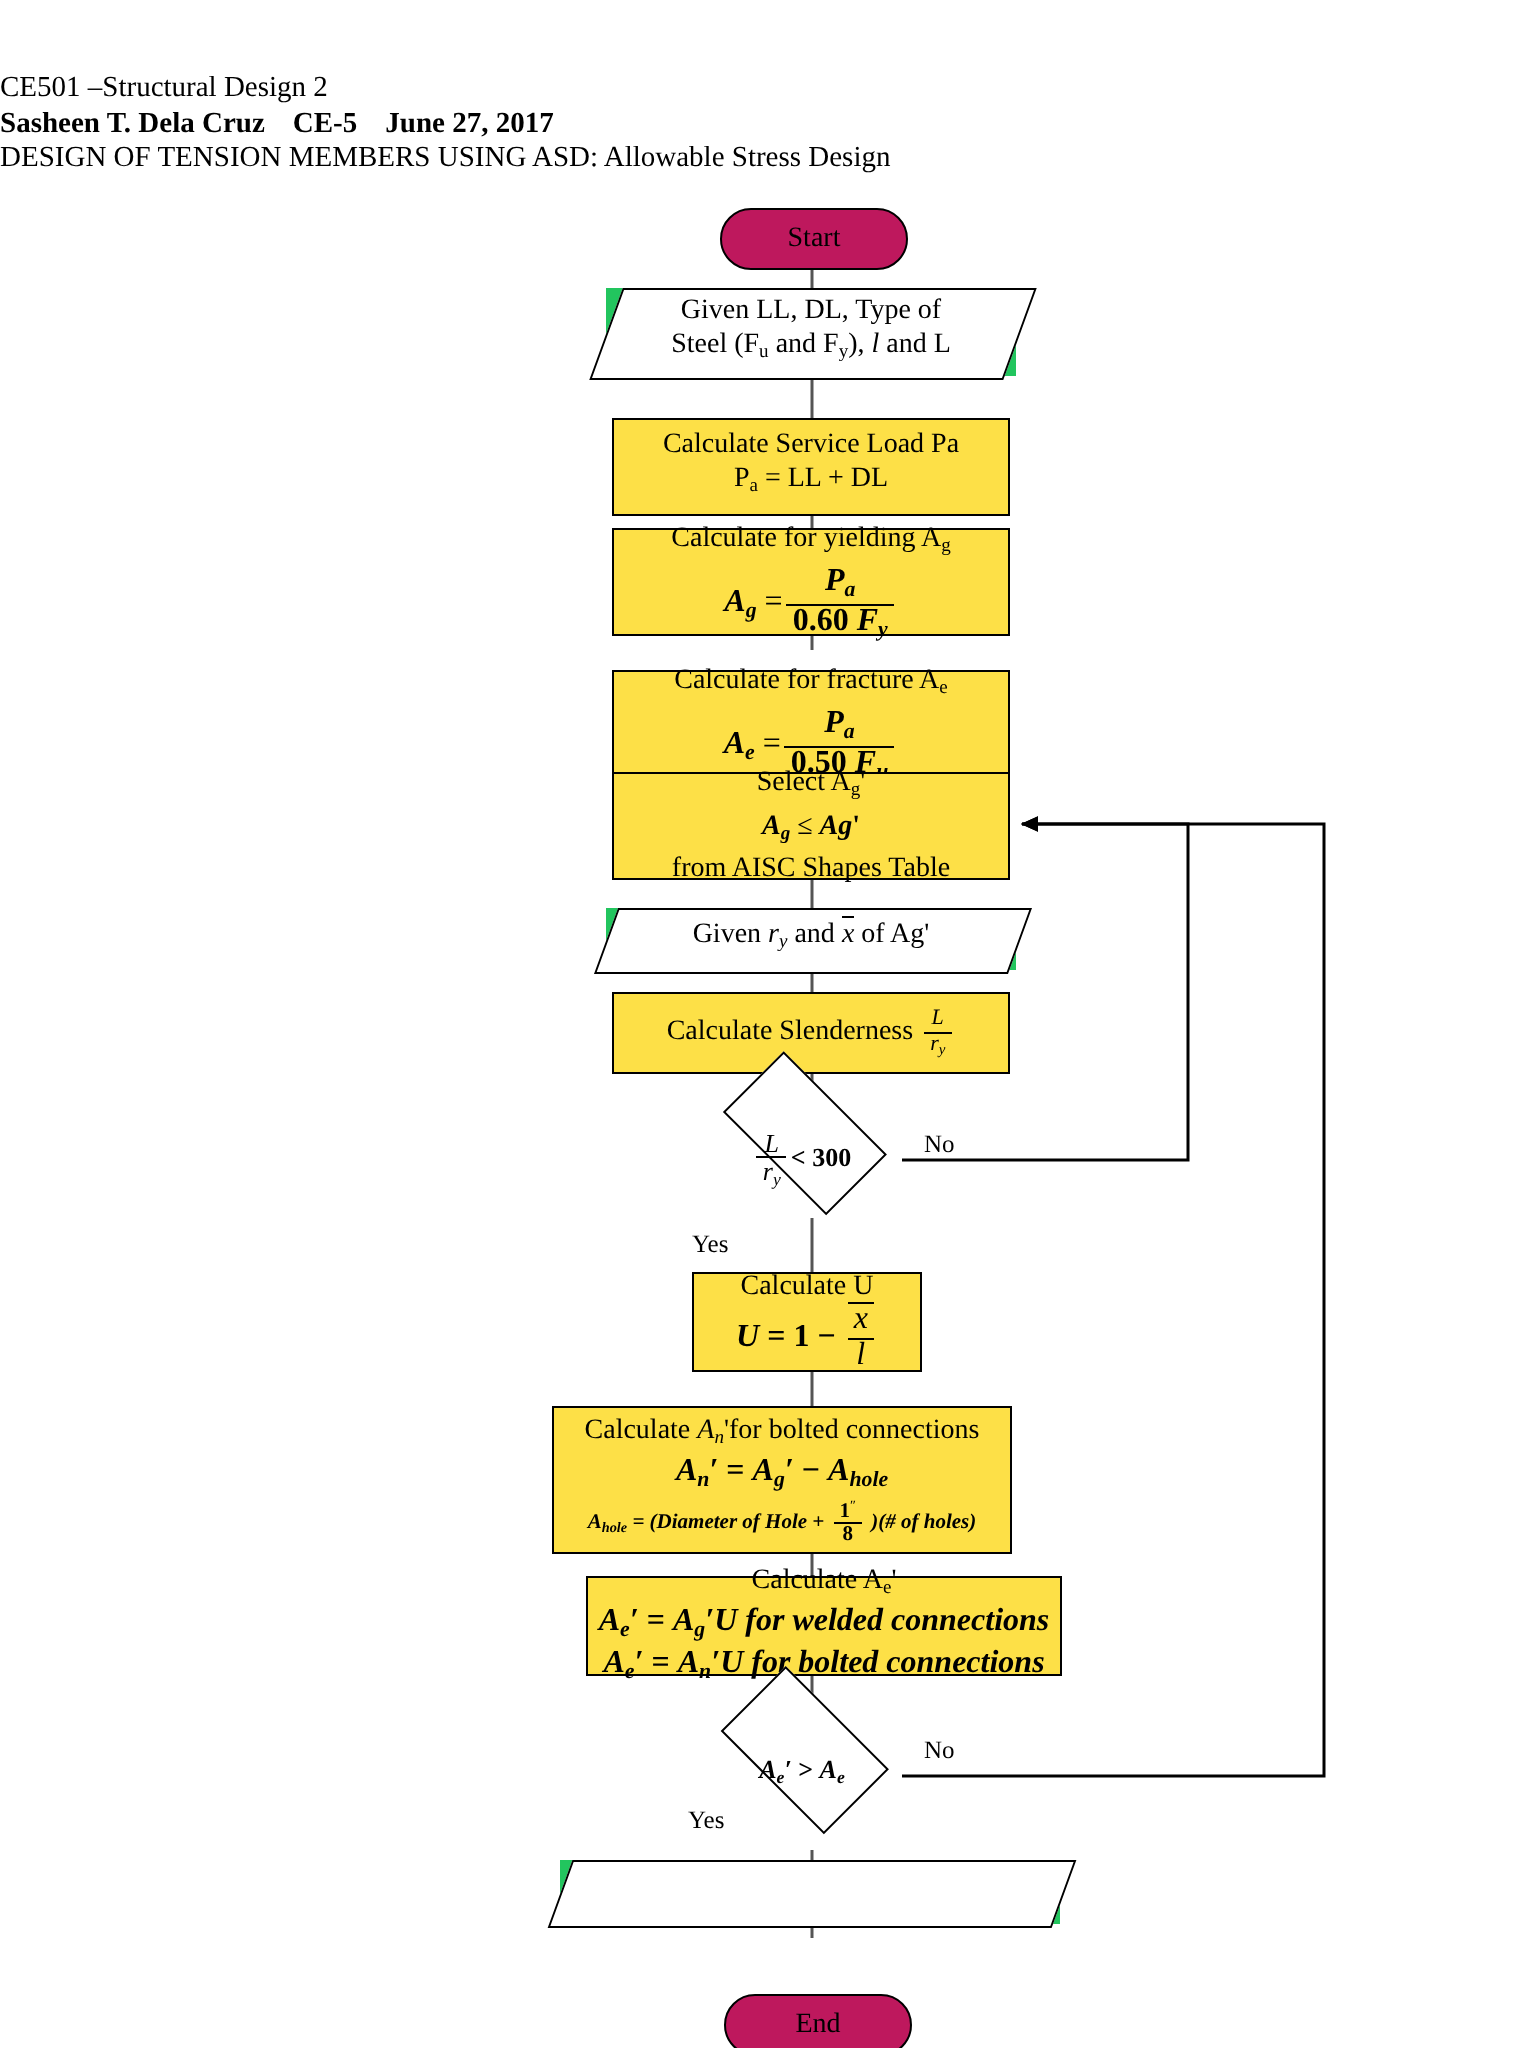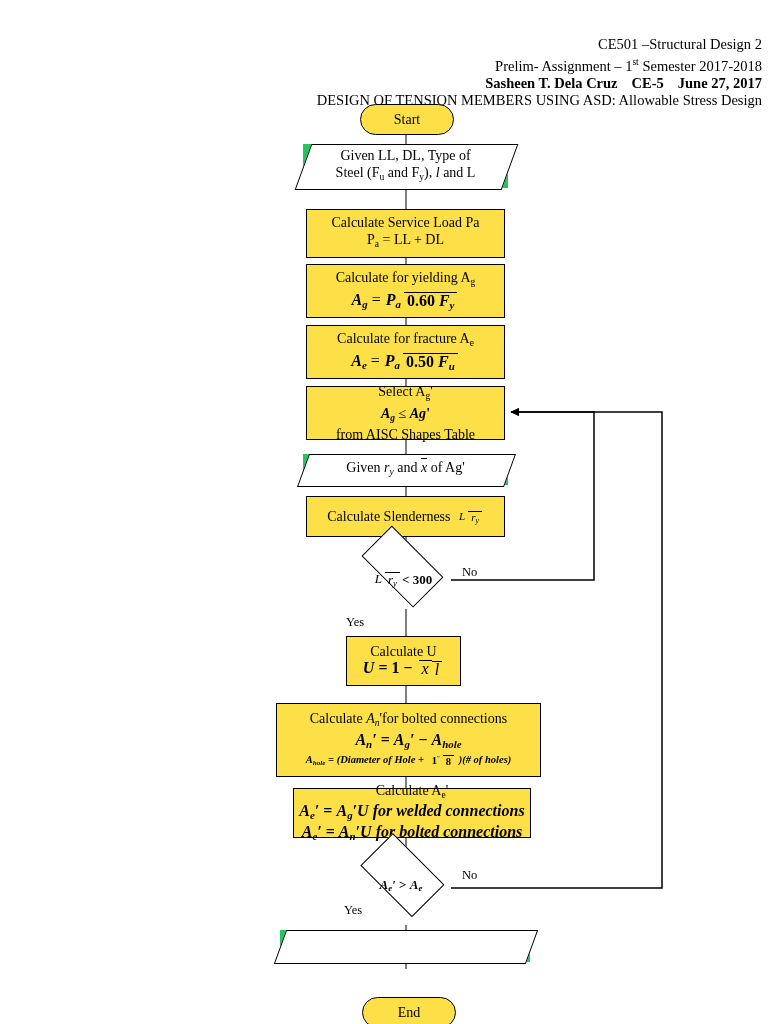--- a/index.html
+++ b/index.html
@@ -7,36 +7,36 @@
     width:768px;height:1024px;
     background:#ffffff;
     font-family:"Liberation Serif","DejaVu Serif",serif;
     color:#000000;
     position:relative;
     overflow:hidden;
   }
   #page{position:absolute;left:0;top:0;width:768px;height:1024px;}
 
   
-  .header{position:absolute;left:0;top:36px;width:762px;text-align:right;}
+  .header{position:absolute;left:0;top:36px;width:762px;text-align:left;}
   .header .line{font-size:14.5px;line-height:17.5px;white-space:nowrap;}
   .header .bold{font-weight:bold;}
   .sup{font-size:9.5px;vertical-align:super;}
   .gap{display:inline-block;width:14px;}
 
   
   #wires{position:absolute;left:0;top:0;width:768px;height:1024px;}
 
   
   .node{position:absolute;box-sizing:border-box;display:flex;
         align-items:center;justify-content:center;text-align:center;}
   .node .txt{width:100%;}
 
   .rect{border:1.6px solid #000;background:#fde047;}
-  .term{border:1.6px solid #000;background:#fde047;border-radius:999px;}
+  .term{border:1.6px solid #000;background:#be185d;border-radius:999px;}
 
   .para{background:#22c55e;}
   .para .skew{position:absolute;left:0;top:0;width:100%;height:100%;
               border:1.6px solid #000;transform:skewX(-20deg);background:#fff;}
   .para .txt{position:relative;z-index:2;}
 
   .diam{background:transparent;}
   .diam .sq{position:absolute;left:50%;top:50%;width:70.7%;height:70.7%;
             margin-left:-35.35%;margin-top:-35.35%;
             border:1.6px solid #000;background:#fff;transform:rotate(45deg);}
@@ -44,38 +44,37 @@
 
   .t14{font-size:14px;line-height:17px;}
   .t13{font-size:16px;line-height:16.5px;}
 
   
   .m{font-style:italic;font-family:"Liberation Serif","DejaVu Serif",serif;}
   .mb{font-style:italic;font-weight:bold;}
   .sub{font-size:.68em;vertical-align:-0.28em;font-style:italic;}
   .subu{font-size:.68em;vertical-align:-0.28em;font-style:normal;}
   .supn{font-size:.68em;vertical-align:0.5em;font-style:normal;}
-  .frac{display:inline-flex;flex-direction:row;vertical-align:middle;
+  .frac{display:inline-flex;flex-direction:column;vertical-align:middle;
         text-align:center;line-height:1.05;margin:0 2px;}
   .frac .num{padding:0 3px;}
   .frac .den{padding:0 3px;border-top:1.3px solid #000;}
   .ovl{display:inline-block;position:relative;}
   .ovl::before{content:"";position:absolute;left:0;right:0;top:-0.07em;
                border-top:1.1px solid #000;}
 
   .lbl{position:absolute;font-size:12.5px;line-height:14px;}
 </style>
 </head>
 <body>
 
 <div id="page">
 
   <div class="header">
     <div class="line">CE501 –Structural Design 2</div>
-    <div class="line"><span>Prelim- Assignment – 1</span><span class="sup">st</span><span> Semester 2017-2018</span></div>
     <div class="line bold"><span>Sasheen T. Dela Cruz</span><span class="gap"></span><span>CE-5</span><span class="gap"></span><span>June 27, 2017</span></div>
     <div class="line">DESIGN OF TENSION MEMBERS USING ASD: Allowable Stress Design</div>
   </div>
 
   <svg id="wires" viewBox="0 0 768 1024">
     <defs>
       <marker id="ah" markerWidth="9" markerHeight="9" refX="8" refY="4.5" orient="auto" markerUnits="userSpaceOnUse">
         <path d="M0,0.6 L8.6,4.5 L0,8.4 z" fill="#000"></path>
       </marker>
       <marker id="ahd" markerWidth="9" markerHeight="9" refX="8" refY="4.5" orient="auto" markerUnits="userSpaceOnUse">
@@ -129,21 +128,21 @@
   <div class="node rect t14" style="left:306px;top:264px;width:199px;height:54px;">
     <div class="txt">
       <div><span>Calculate for yielding A</span><span class="subu">g</span></div>
       <div class="t13" style="margin-top:1px;"><span class="mb">A</span><span class="sub mb">g</span><span class="mb">&nbsp;</span><span>=</span><span class="frac">
             <span class="num mb"><span>P</span><span class="sub">a</span></span>
             <span class="den"><b>0.60 </b><span class="mb">F</span><span class="sub mb">y</span></span>
           </span></div>
     </div>
   </div>
 
-  <div class="node rect t14" style="left:306px;top:325px;width:199px;height:54px;">
+  <div class="node rect t14" style="left:306px;top:335px;width:199px;height:54px;">
     <div class="txt">
       <div><span>Calculate for fracture A</span><span class="subu">e</span></div>
       <div class="t13" style="margin-top:1px;"><span class="mb">A</span><span class="sub mb">e</span><span class="mb">&nbsp;</span><span>=</span><span class="frac">
             <span class="num mb"><span>P</span><span class="sub">a</span></span>
             <span class="den"><b>0.50 </b><span class="mb">F</span><span class="sub mb">u</span></span>
           </span></div>
     </div>
   </div>
 
   <div class="node rect t14" style="left:306px;top:386px;width:199px;height:54px;">
@@ -179,21 +178,21 @@
   <div class="node rect t14" style="left:346px;top:636px;width:115px;height:50px;">
     <div class="txt">
       <div>Calculate U</div>
       <div class="t13"><span class="mb">U</span><b> = 1 − </b><span class="frac">
             <span class="num m ovl">x</span>
             <span class="den m">l</span>
           </span></div>
     </div>
   </div>
 
-  <div class="node rect t14" style="left:276px;top:703px;width:265px;height:74px;">
+  <div class="node rect t14" style="left:276px;top:703px;width:230px;height:74px;">
     <div class="txt">
       <div><span>Calculate </span><span class="m">A</span><span class="sub">n</span><span>'for bolted connections</span></div>
       <div class="t13"><span class="mb">A</span><span class="sub mb">n</span><span class="mb">′</span><b> = </b><span class="mb">A</span><span class="sub mb">g</span><span class="mb">′</span><b> − </b><span class="mb">A</span><span class="sub mb">hole</span></div>
       <div style="font-size:10.5px;line-height:13px;margin-top:1px;"><span class="mb">A</span><span class="sub mb">hole</span><span class="mb"> = (</span><span class="mb">Diameter of Hole</span><span class="mb"> + </span><span class="frac">
             <span class="num"><b>1</b><span class="supn">″</span></span>
             <span class="den"><b>8</b></span>
           </span><span class="mb"> )(# of holes)</span></div>
     </div>
   </div>
 

